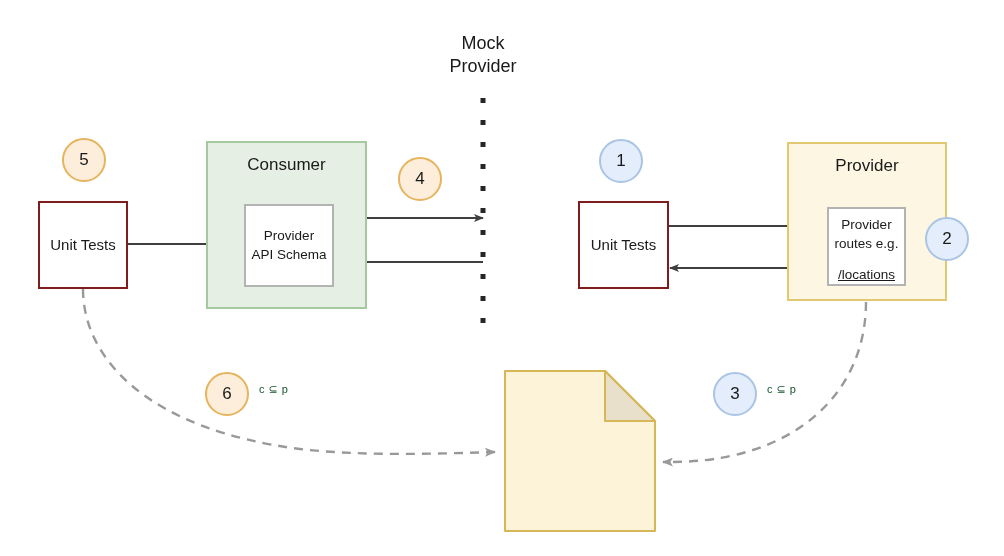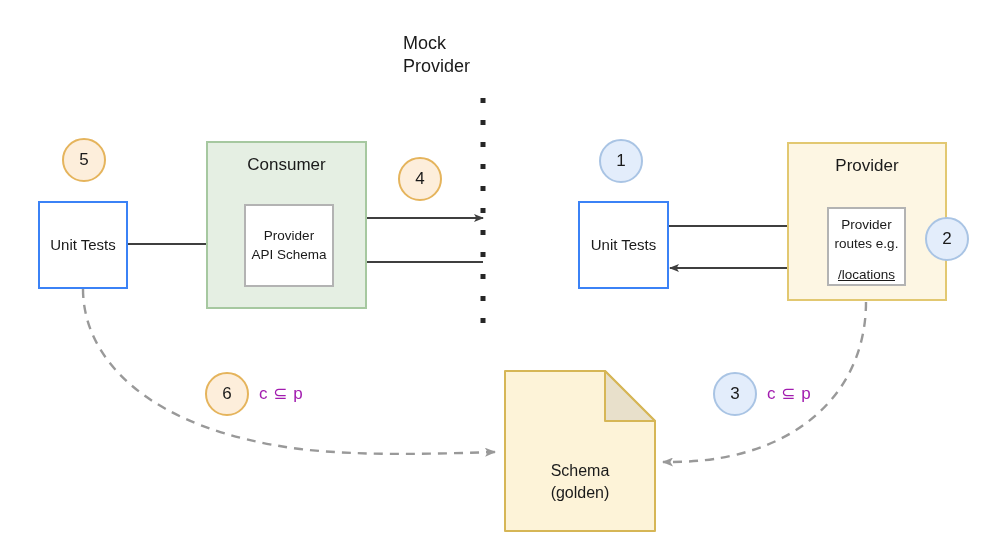--- a/index.html
+++ b/index.html
@@ -8,35 +8,35 @@
   #stage{position:relative;width:1004px;height:556px;}
   #wires{position:absolute;left:0;top:0;width:1004px;height:556px;}
 
   .node{position:absolute;box-sizing:border-box;display:flex;
         align-items:center;justify-content:center;text-align:center;}
 
   .group-box{border:2px solid;}
   .group-title{position:absolute;left:0;right:0;text-align:center;
                font-size:17px;color:#1a1a1a;}
 
-  .plain-box{background:#ffffff;border:2px solid #3b82f6;font-size:15px;
+  .plain-box{background:#ffffff;border:2px solid #7f1d1d;font-size:15px;
              line-height:1.25;}
   .inner-box{background:#ffffff;border:2px solid #b3b3b3;font-size:13.5px;
              line-height:1.4;flex-direction:column;}
 
   .badge{position:absolute;border-radius:50%;border:2px solid;
          display:flex;align-items:center;justify-content:center;
          font-size:17px;color:#1a1a1a;box-sizing:border-box;z-index:5;}
   .badge-amber{background:#fdeedb;border-color:#e5b45c;}
   .badge-blue{background:#e3edfb;border-color:#a9c4e4;}
 
-  .edge-label{position:absolute;font-size:17px;color:#a21caf;
+  .edge-label{position:absolute;font-size:11px;color:#14532d;
               letter-spacing:.5px;white-space:nowrap;}
 
-  .mock-label{position:absolute;font-size:18px;
+  .mock-label{position:absolute;text-align:center;font-size:18px;
               line-height:1.25;color:#1a1a1a;white-space:pre-line;}
 
   .schema-text{position:absolute;text-align:center;font-size:16px;
                line-height:1.35;color:#1a1a1a;white-space:pre-line;
                z-index:3;}
 </style>
 </head>
 <body>
 
 <div id="stage">
@@ -98,22 +98,20 @@
   <div class="node inner-box" style="left:827px;top:207px;width:79px;height:79px;justify-content:flex-start;padding-top:7px;">
     <span>Provider</span>
     <span>routes e.g.</span>
     <span style="margin-top:12px;text-decoration:underline;">/locations</span>
   </div>
 
   <div class="node plain-box" style="left:578px;top:201px;width:91px;height:88px;">
     <span>Unit Tests</span>
   </div>
 
-  <div class="schema-text" style="left:505px;top:460px;width:150px;">Schema
-(golden)</div>
 
   <div class="badge badge-blue" style="left:599px;top:139px;width:44px;height:44px;">
     <span>1</span>
   </div>
 
   <div class="badge badge-blue" style="left:925px;top:217px;width:44px;height:44px;">
     <span>2</span>
   </div>
 
   <div class="badge badge-blue" style="left:713px;top:372px;width:44px;height:44px;">

